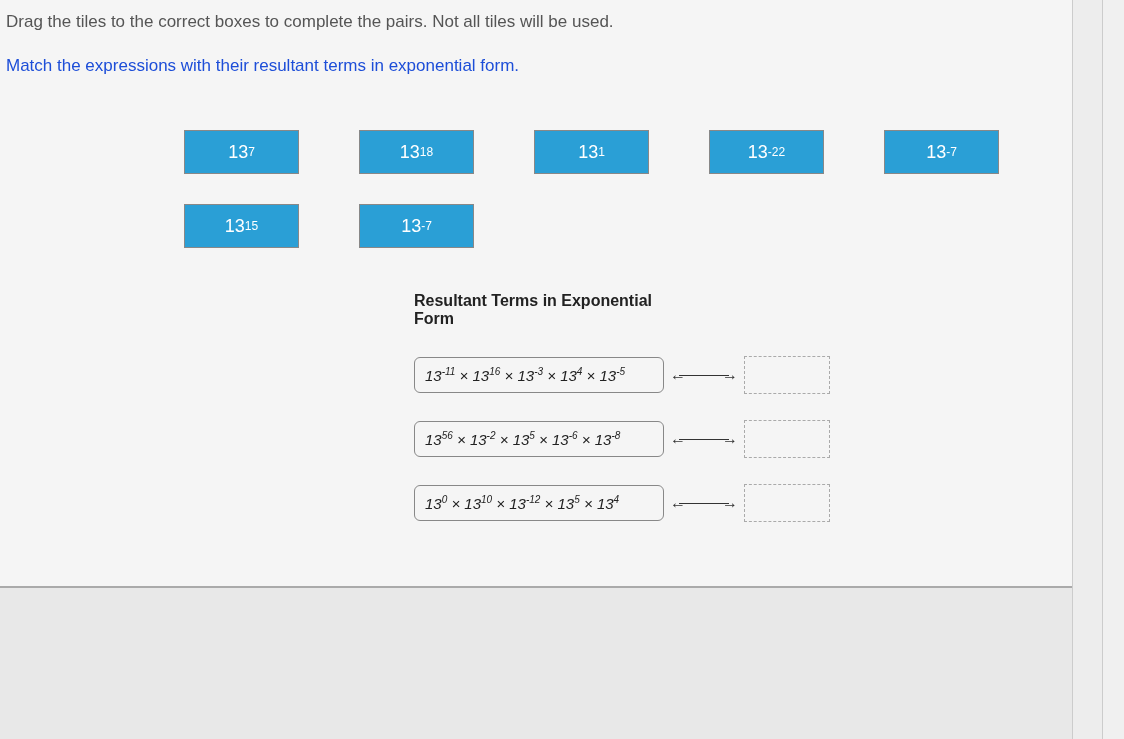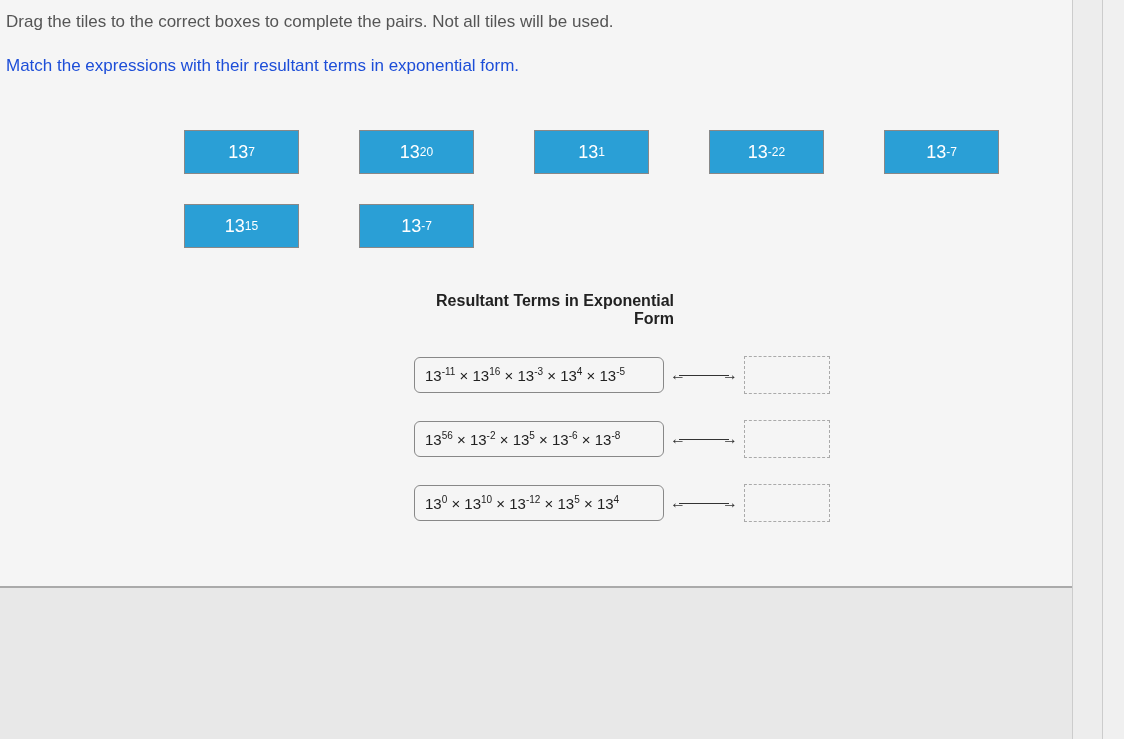--- a/index.html
+++ b/index.html
@@ -58,41 +58,42 @@
 }
 .headers {
   display: flex;
   font-weight: bold;
   font-size: 16px;
   color: #222;
   margin-bottom: 28px;
 }
 .header-left {
   width: 260px;
-  text-align: right;
+  text-align: left;
 }
 .header-right {
   width: 170px;
   text-align: center;
   margin-left: 60px;
 }
 .match-row {
   display: flex;
   align-items: center;
   margin-bottom: 26px;
 }
 .expression-box {
   border: 1.5px solid #888;
   border-radius: 6px;
   padding: 8px 10px;
   font-size: 15px;
   color: #222;
   min-width: 250px;
   text-align: left;
   background: #f5f5f5;
+  font-style: italic;
 }
 .expression-box sup { font-size: 10px; }
 .arrow {
   width: 80px;
   text-align: center;
   color: #333;
   font-size: 16px;
   position: relative;
 }
 .arrow::before {
@@ -144,21 +145,21 @@
   <div class="instruction2">Match the expressions with their resultant terms in exponential form.</div>
 
   <div class="tiles-container">
     <div class="tile-row">
       <div class="tile">
           <span>13</span>
           <sup>7</sup>
         </div>
       <div class="tile">
           <span>13</span>
-          <sup>20</sup>
+          <sup>18</sup>
         </div>
       <div class="tile">
           <span>13</span>
           <sup>1</sup>
         </div>
       <div class="tile">
           <span>13</span>
           <sup>-22</sup>
         </div>
       <div class="tile">

